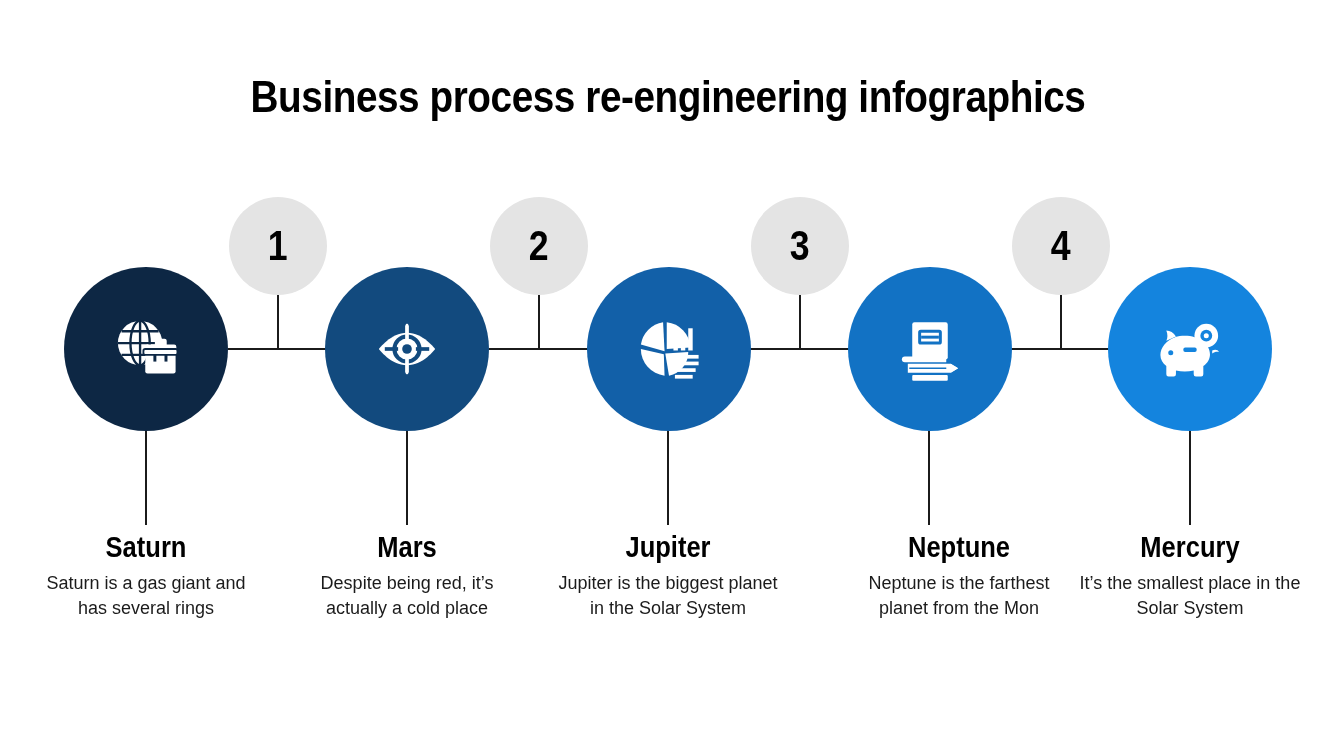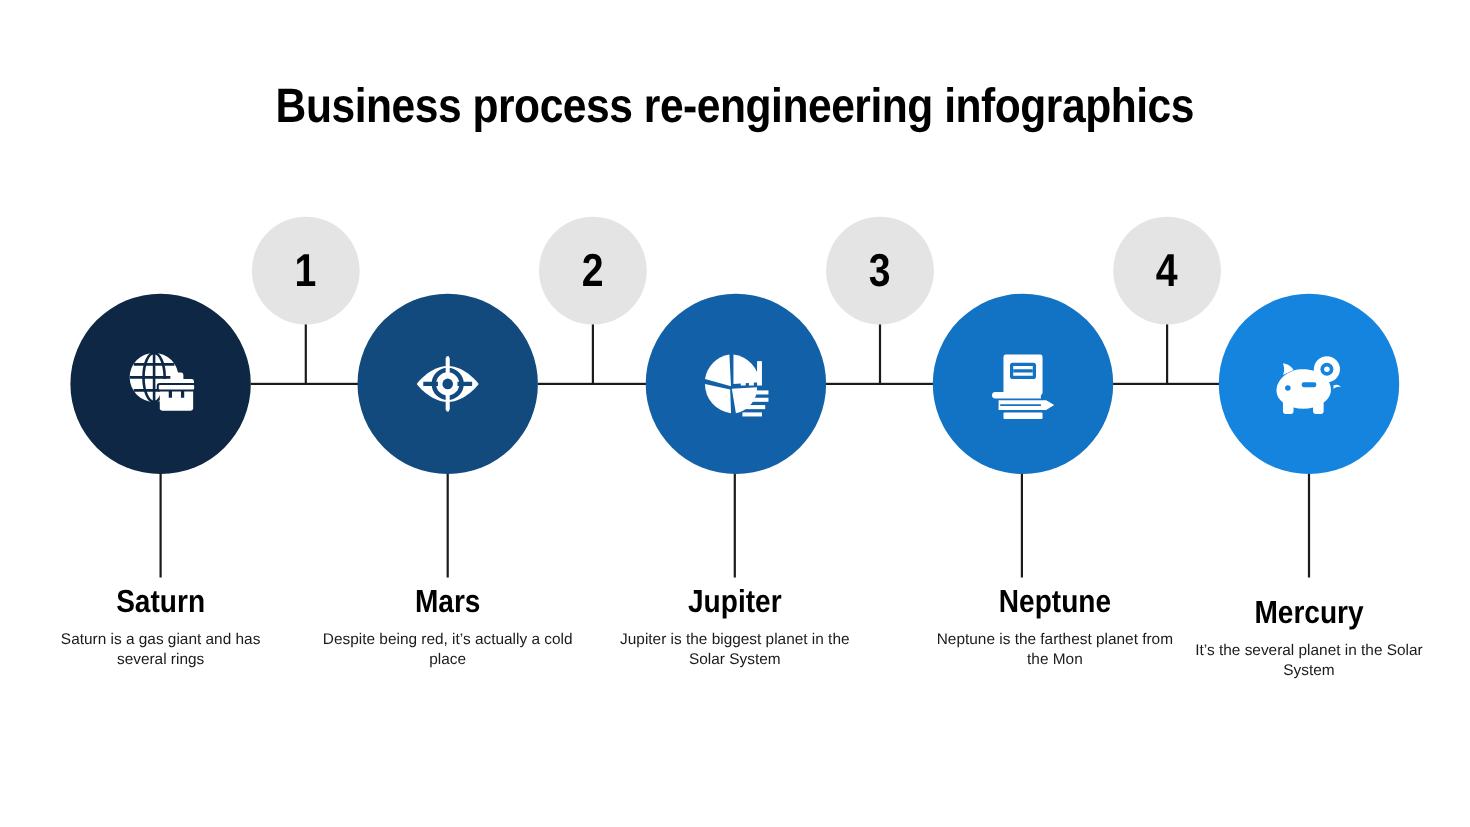--- a/index.html
+++ b/index.html
@@ -103,21 +103,21 @@
     font-weight: bold;
     font-size: 29px;
     color: #000000;
     transform: scaleX(0.88);
     margin: 0 0 9px 0;
     line-height: 1;
     white-space: nowrap;
   }
   .step-desc {
     font-family: "Liberation Sans", sans-serif;
-    font-size: 14px;
+    font-size: 18px;
     line-height: 1.37;
     color: #1b1b1b;
     margin: 0;
   }
 </style>
 </head>
 <body>
 
 <div id="slide-title">Business process re-engineering infographics</div>
 
@@ -258,18 +258,18 @@
   <div class="step-text" style="left:553px; top:533px;">
     <p class="step-heading">Jupiter</p>
     <p class="step-desc">Jupiter is the biggest planet in the Solar System</p>
   </div>
 
   <div class="step-text" style="left:844px; top:533px;">
     <p class="step-heading">Neptune</p>
     <p class="step-desc">Neptune is the farthest planet from the Mon</p>
   </div>
 
-  <div class="step-text" style="left:1075px; top:533px;margin-top:10px;">
+  <div class="step-text" style="left:1075px; top:533px;">
     <p class="step-heading">Mercury</p>
-    <p class="step-desc">It’s the several planet in the Solar System</p>
+    <p class="step-desc">It’s the smallest place in the Solar System</p>
   </div>
 
 </div>
 
 </body></html>

